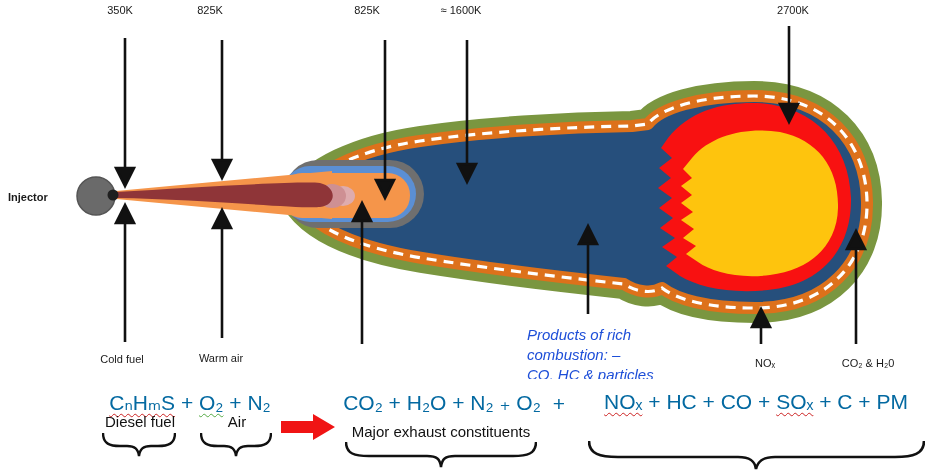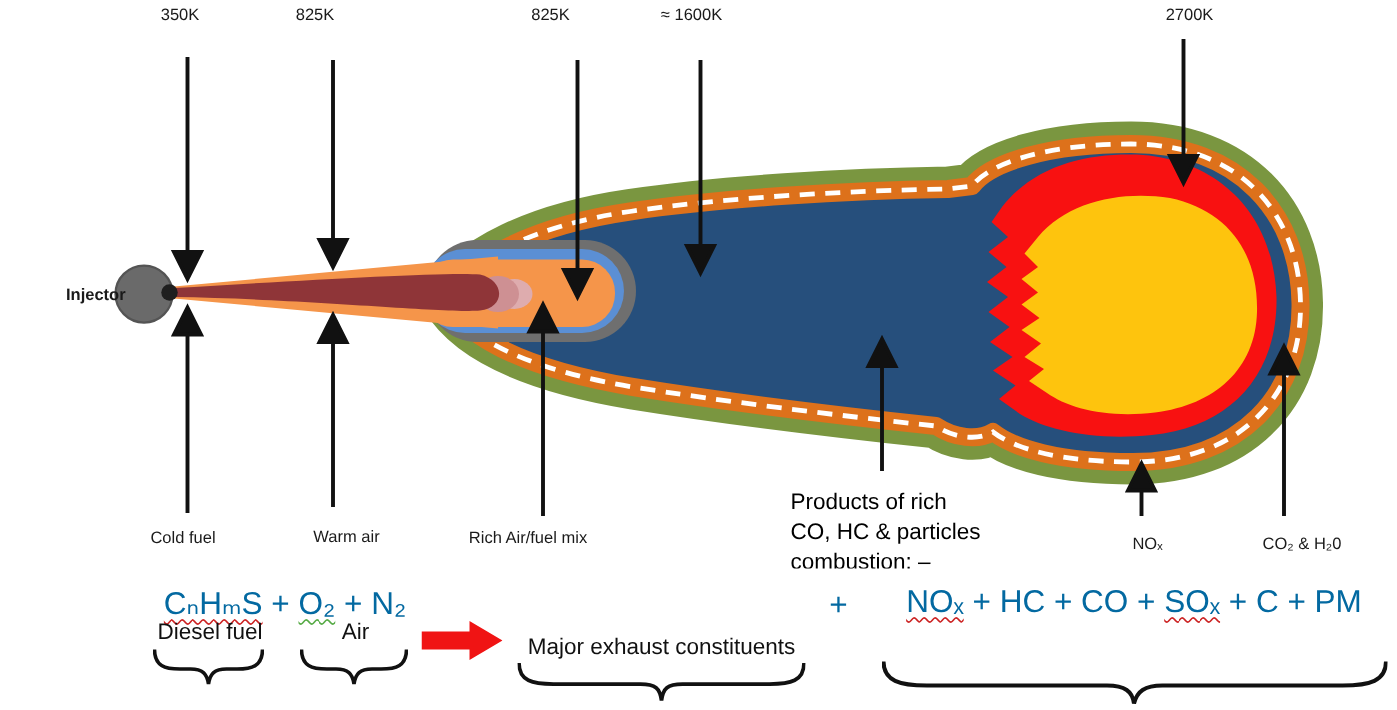--- a/index.html
+++ b/index.html
@@ -48,22 +48,23 @@
     text-decoration-line:underline;
     text-decoration-style:wavy;
     text-decoration-color:#55aa44;
     text-decoration-thickness:1px;
     text-underline-offset:3px;
   }
   .multiline{
     position:absolute;
     font-size:15px;
     line-height:20px;
-    color:#000000;
+    color:#1d4ed8;
     overflow:hidden;
+    font-style:italic;
   }
   .brace{position:absolute;}
 </style>
 </head>
 <body>
 
 <div id="stage">
 
   <svg id="flame-svg" width="931" height="473" viewBox="0 0 931 473">
 
@@ -150,54 +151,54 @@
         <line x1="761" y1="327" x2="761" y2="344"></line>
           <polygon points="761,309 752,327 770,327"></polygon>
       </g>
       <g>
         <line x1="856" y1="249" x2="856" y2="344"></line>
           <polygon points="856,231 847,249 865,249"></polygon>
       </g>
     </g>
   </svg>
 
-  <div class="lbl left bold" style="left:8px;top:188px;margin-left:36px;">Injector</div>
+  <div class="lbl left bold" style="left:8px;top:188px;">Injector</div>
 
   <div class="lbl" style="left:120px;top:1px;">350K</div>
   <div class="lbl" style="left:210px;top:1px;">825K</div>
   <div class="lbl" style="left:367px;top:1px;">825K</div>
   <div class="lbl" style="left:461px;top:1px;">≈ 1600K</div>
   <div class="lbl" style="left:793px;top:1px;">2700K</div>
 
   <div class="lbl" style="left:122px;top:350px;">Cold fuel</div>
-  <div class="lbl" style="left:231px;top:349px;">Warm air</div>
-  <div class="lbl" style="left:352px;top:350px;">Rich Air/fuel mix</div>
+  <div class="lbl" style="left:221px;top:349px;">Warm air</div>
 
   <div class="multiline" style="left:527px;top:325px;width:170px;height:54px;">
     <div>Products of rich</div>
+    <div>combustion: –</div>
     <div>CO, HC &amp; particles</div>
-    <div>combustion: –</div>
   </div>
 
   <div class="lbl" style="left:765px;top:354px;">NOₓ</div>
   <div class="lbl" style="left:868px;top:354px;">CO₂ &amp; H₂0</div>
 
   <div class="eq" style="left:190px;top:391px;">
     <span class="sq-red">CₙHₘS</span>
     <span>+</span>
     <span class="sq-green">O₂</span>
     <span>+ N₂</span>
   </div>
   <div class="cap" style="left:140px;top:413px;">Diesel fuel</div>
   <div class="cap" style="left:237px;top:413px;">Air</div>
 
   <svg class="brace" style="left:281px;top:414px;" width="54" height="26" viewBox="0 0 54 26">
     <polygon points="0,7 32,7 32,0 54,13 32,26 32,19 0,19" fill="#F01414"></polygon>
   </svg>
 
+  <div class="eq" style="left:442px;top:391px;">CO₂ + H₂O + N₂ ₊ O₂</div>
   <div class="eq" style="left:559px;top:392px;">+</div>
   <div class="cap" style="left:441px;top:423px;">Major exhaust constituents</div>
 
   <div class="eq" style="left:756px;top:390px;">
     <span class="sq-red">NOₓ</span>
     <span>+ HC + CO +</span>
     <span class="sq-red">SOₓ</span>
     <span>+ C + PM</span>
   </div>
 

